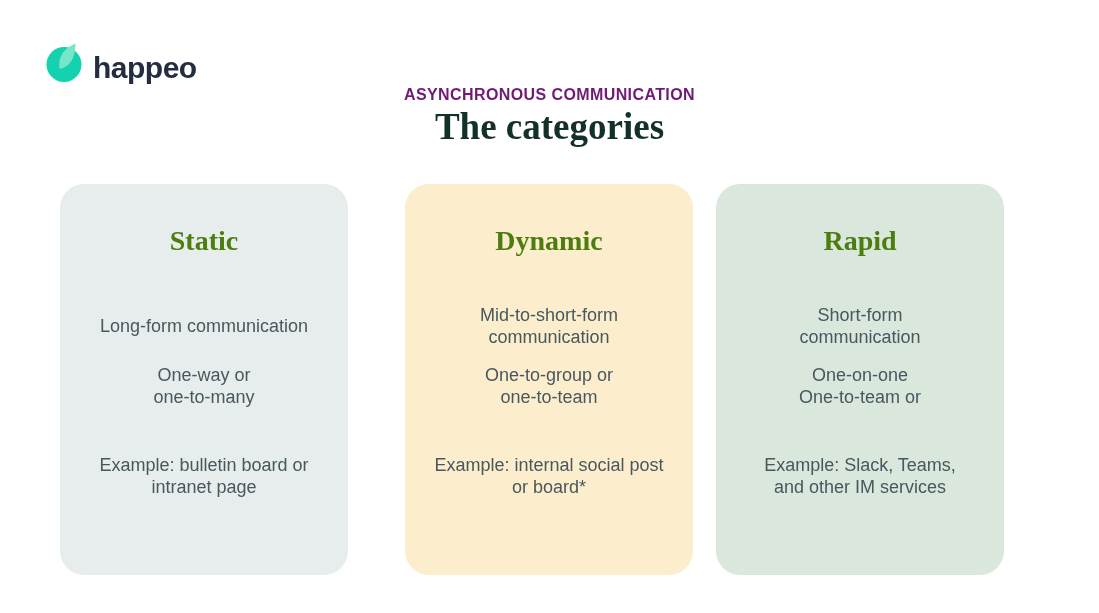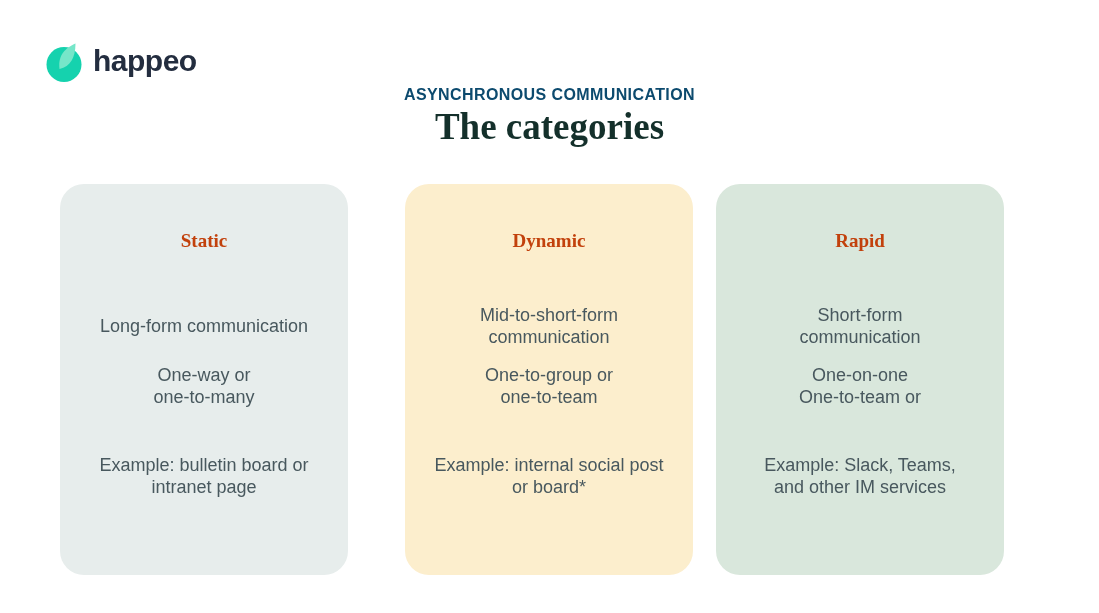--- a/index.html
+++ b/index.html
@@ -15,21 +15,21 @@
     background: #ffffff;
     overflow: hidden;
   }
 
   
   .logo {
     position: absolute;
     left: 46px;
     top: 42px;
     display: flex;
-    align-items: flex-start;
+    align-items: flex-end;
     gap: 9px;
   }
   .logo-icon { width: 38px; height: 41px; display: block; }
   .logo-text {
     font-size: 30px;
     font-weight: bold;
     color: #232d3f;
     letter-spacing: -0.5px;
     line-height: 1;
     padding-top: 4px;
@@ -40,21 +40,21 @@
     position: absolute;
     top: 86px;
     left: 0;
     width: 100%;
     text-align: center;
   }
   .eyebrow {
     font-size: 16px;
     font-weight: bold;
     letter-spacing: 0.4px;
-    color: #0c4a6e;
+    color: #701a75;
     line-height: 17px;
   }
   .page-title {
     margin: 4px 0 0 0;
     font-family: "Liberation Serif", serif;
     font-weight: bold;
     font-size: 37px;
     line-height: 40px;
     color: #14302b;
   }
@@ -70,23 +70,23 @@
     box-sizing: border-box;
   }
   .card-0 { left: 60px;  background: #e7edec; }
   .card-1 { left: 405px; background: #fceecd; }
   .card-2 { left: 716px; background: #d9e7dc; }
 
   .card-title {
     margin: 40px 0 0 0;
     font-family: "Liberation Serif", serif;
     font-weight: bold;
-    font-size: 19px;
+    font-size: 28px;
     line-height: 34px;
-    color: #c2410c;
+    color: #4d7c0f;
   }
   .para {
     display: flex;
     flex-direction: column;
     justify-content: center;
     font-size: 18px;
     line-height: 22px;
     color: #48585e;
   }
   .para-1 { margin-top: 36px; height: 64px; }

